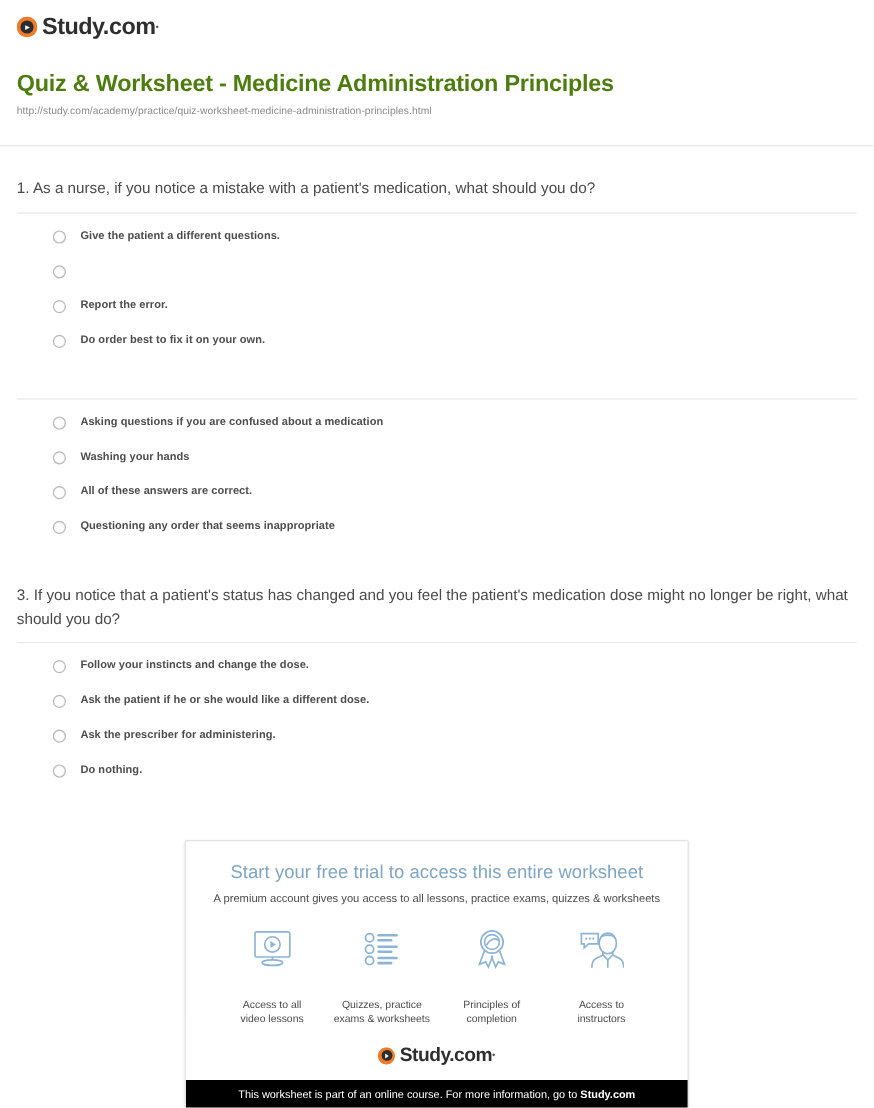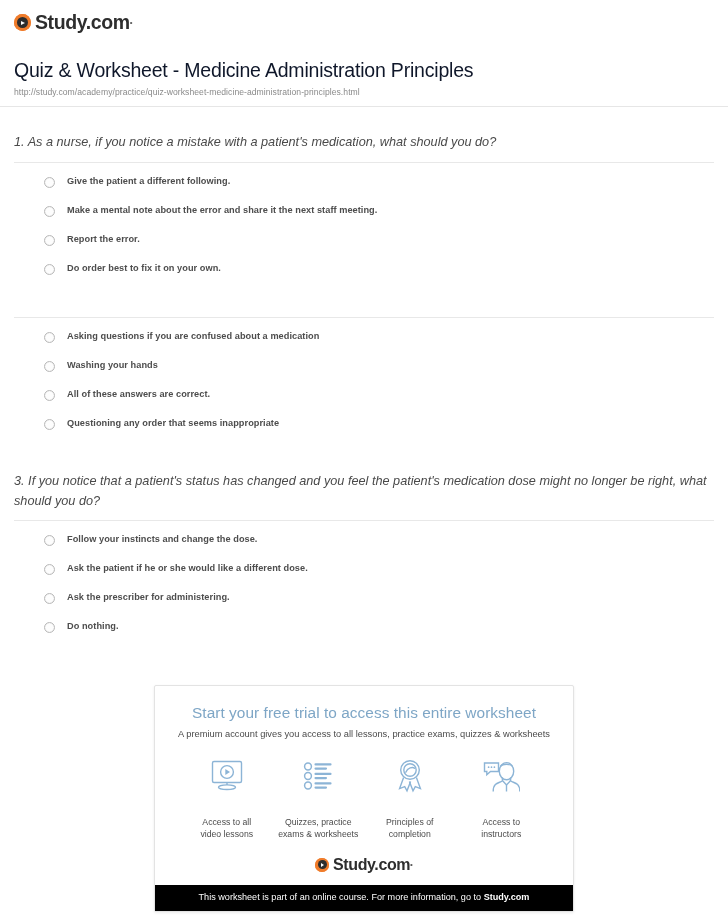--- a/index.html
+++ b/index.html
@@ -67,32 +67,32 @@
     vertical-align: super;
     font-weight: 400;
     color: #5a5a5a;
   }
 
   .title-block {
     padding: 26px 14px 0 14px;
   }
   .page-title {
     font-size: 19.5px;
-    font-weight: 400;
-    color: #0f172a;
+    font-weight: 700;
+    color: #4d7c0f;
     letter-spacing: -0.2px;
     margin: 0 0 5px 0;
     line-height: 1.2;
   }
   .page-url {
     font-size: 8.6px;
     color: #8a8a8a;
     letter-spacing: 0.05px;
     line-height: 1.2;
-    margin-bottom: 9px;
+    margin-bottom: 24px;
   }
   .rule {
     border: 0;
     border-top: 1px solid #e6e6e6;
     margin: 0;
     height: 0;
   }
   .rule-full { width: 100%; }
 
   
@@ -101,21 +101,20 @@
   }
   .question-block {
     padding-top: 26px;
   }
   .question-text {
     font-size: 12.7px;
     color: #4a4a4a;
     line-height: 1.55;
     padding-bottom: 9px;
     font-weight: 400;
-    font-style: italic;
   }
   .question-rule {
     border: 0;
     border-top: 1px solid #e8e8e8;
     margin: 0 0 0 0;
   }
   .answer-list {
     padding: 12px 0 0 30px;
   }
   .answer-row {
@@ -244,25 +243,24 @@
 </div>
 
 <div class="quiz-body">
 
   <div class="question-block">
     <div class="question-text">1. As a nurse, if you notice a mistake with a patient's medication, what should you do?</div>
     <hr class="question-rule">
     <div class="answer-list">
       <div class="answer-row">
         <span class="radio"></span>
-        <span class="answer-text">Give the patient a different following.</span>
-      </div>
-      <div class="answer-row">
-        <span class="radio"></span>
-        <span class="answer-text">Make a mental note about the error and share it the next staff meeting.</span>
+        <span class="answer-text">Give the patient a different questions.</span>
+      </div>
+      <div class="answer-row">
+        <span class="radio"></span>
       </div>
       <div class="answer-row">
         <span class="radio"></span>
         <span class="answer-text">Report the error.</span>
       </div>
       <div class="answer-row">
         <span class="radio"></span>
         <span class="answer-text">Do order best to fix it on your own.</span>
       </div>
     </div>

